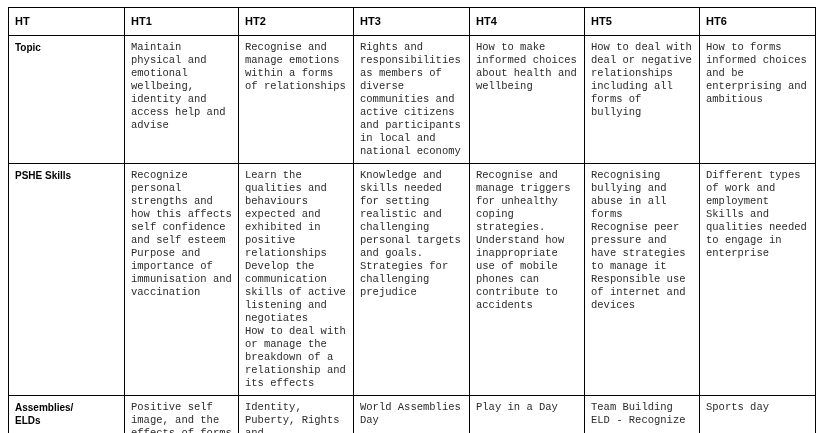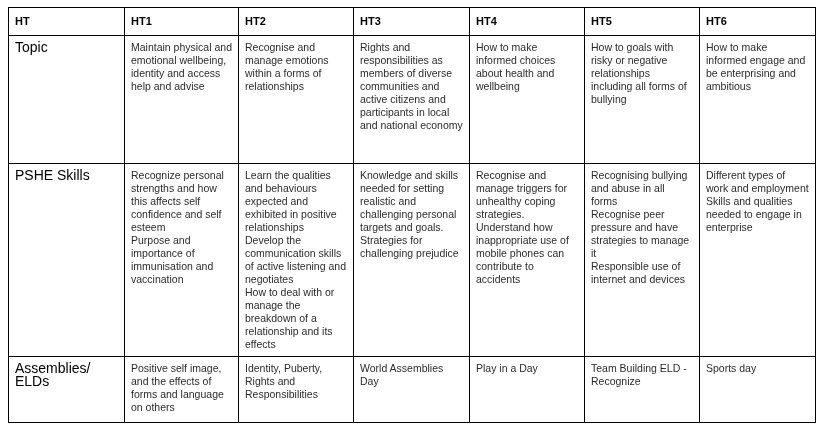--- a/index.html
+++ b/index.html
@@ -36,26 +36,27 @@
     word-wrap: break-word;
   }
   table.curriculum thead th {
     font-weight: bold;
     color: #000000;
     height: 28px;
     padding-top: 7px;
     font-size: 11px;
   }
   table.curriculum tbody th {
-    font-weight: normal;
+    font-weight: bold;
     color: #000000;
-    font-size: 14px;
+    font-size: 10px;
   }
   table.curriculum tbody td {
     color: #2b2b2b;
+    font-family: Liberation Mono, monospace;
   }
   tr.row-topic      > * { height: 128px; }
   tr.row-strands    > * { height: 189px; }
   tr.row-assemblies > * { height: 66px; }
   tr.row-assemblies > * {
     border-bottom: 3px solid #111111;
   }
 </style>
 </head>
 <body>
@@ -82,22 +83,22 @@
         <th>HT6</th>
       </tr>
     </thead>
     <tbody>
       <tr class="row-topic">
         <th>Topic</th>
         <td>Maintain physical and emotional wellbeing, identity and access help and advise</td>
         <td>Recognise and manage emotions within a forms of relationships</td>
         <td>Rights and responsibilities as members of diverse communities and active citizens and participants in local and national economy</td>
         <td>How to make informed choices about health and wellbeing</td>
-        <td>How to goals with risky or negative relationships including all forms of bullying</td>
-        <td>How to make informed engage and be enterprising and ambitious</td>
+        <td>How to deal with deal or negative relationships including all forms of bullying</td>
+        <td>How to forms informed choices and be enterprising and ambitious</td>
       </tr>
       <tr class="row-strands">
         <th>PSHE Skills</th>
         <td>Recognize personal strengths and how this affects self confidence and self esteem
 Purpose and importance of immunisation and vaccination</td>
         <td>Learn the qualities and behaviours expected and exhibited in positive relationships
 Develop the communication skills of active listening and negotiates
 How to deal with or manage the breakdown of a relationship and its effects</td>
         <td>Knowledge and skills needed for setting realistic and challenging personal targets and goals.
 Strategies for challenging prejudice</td>

